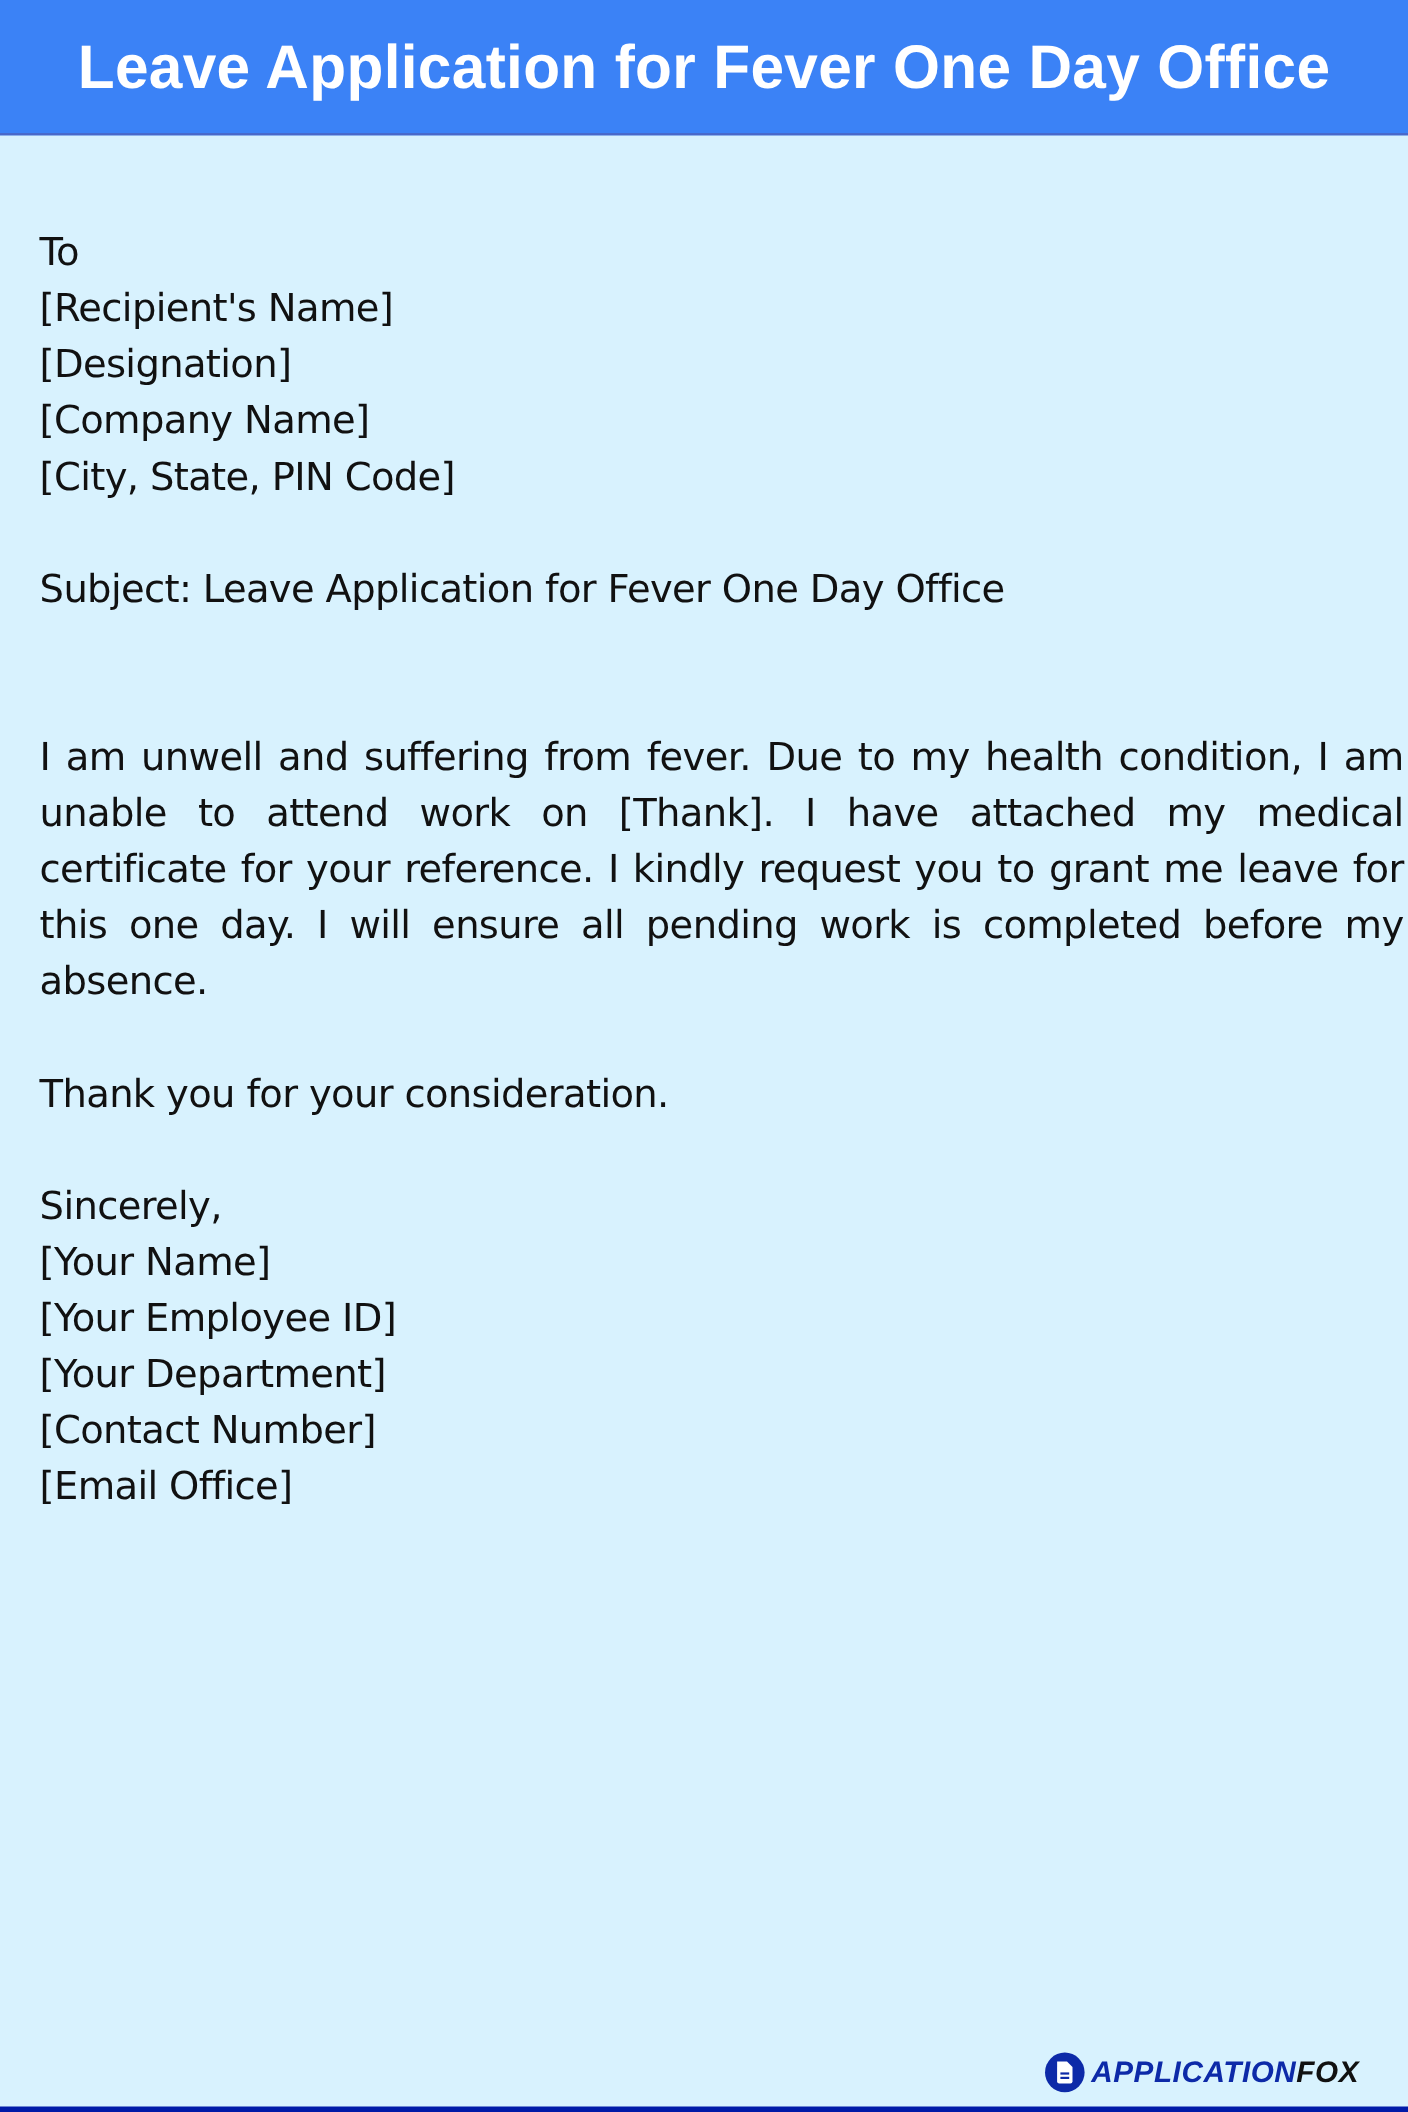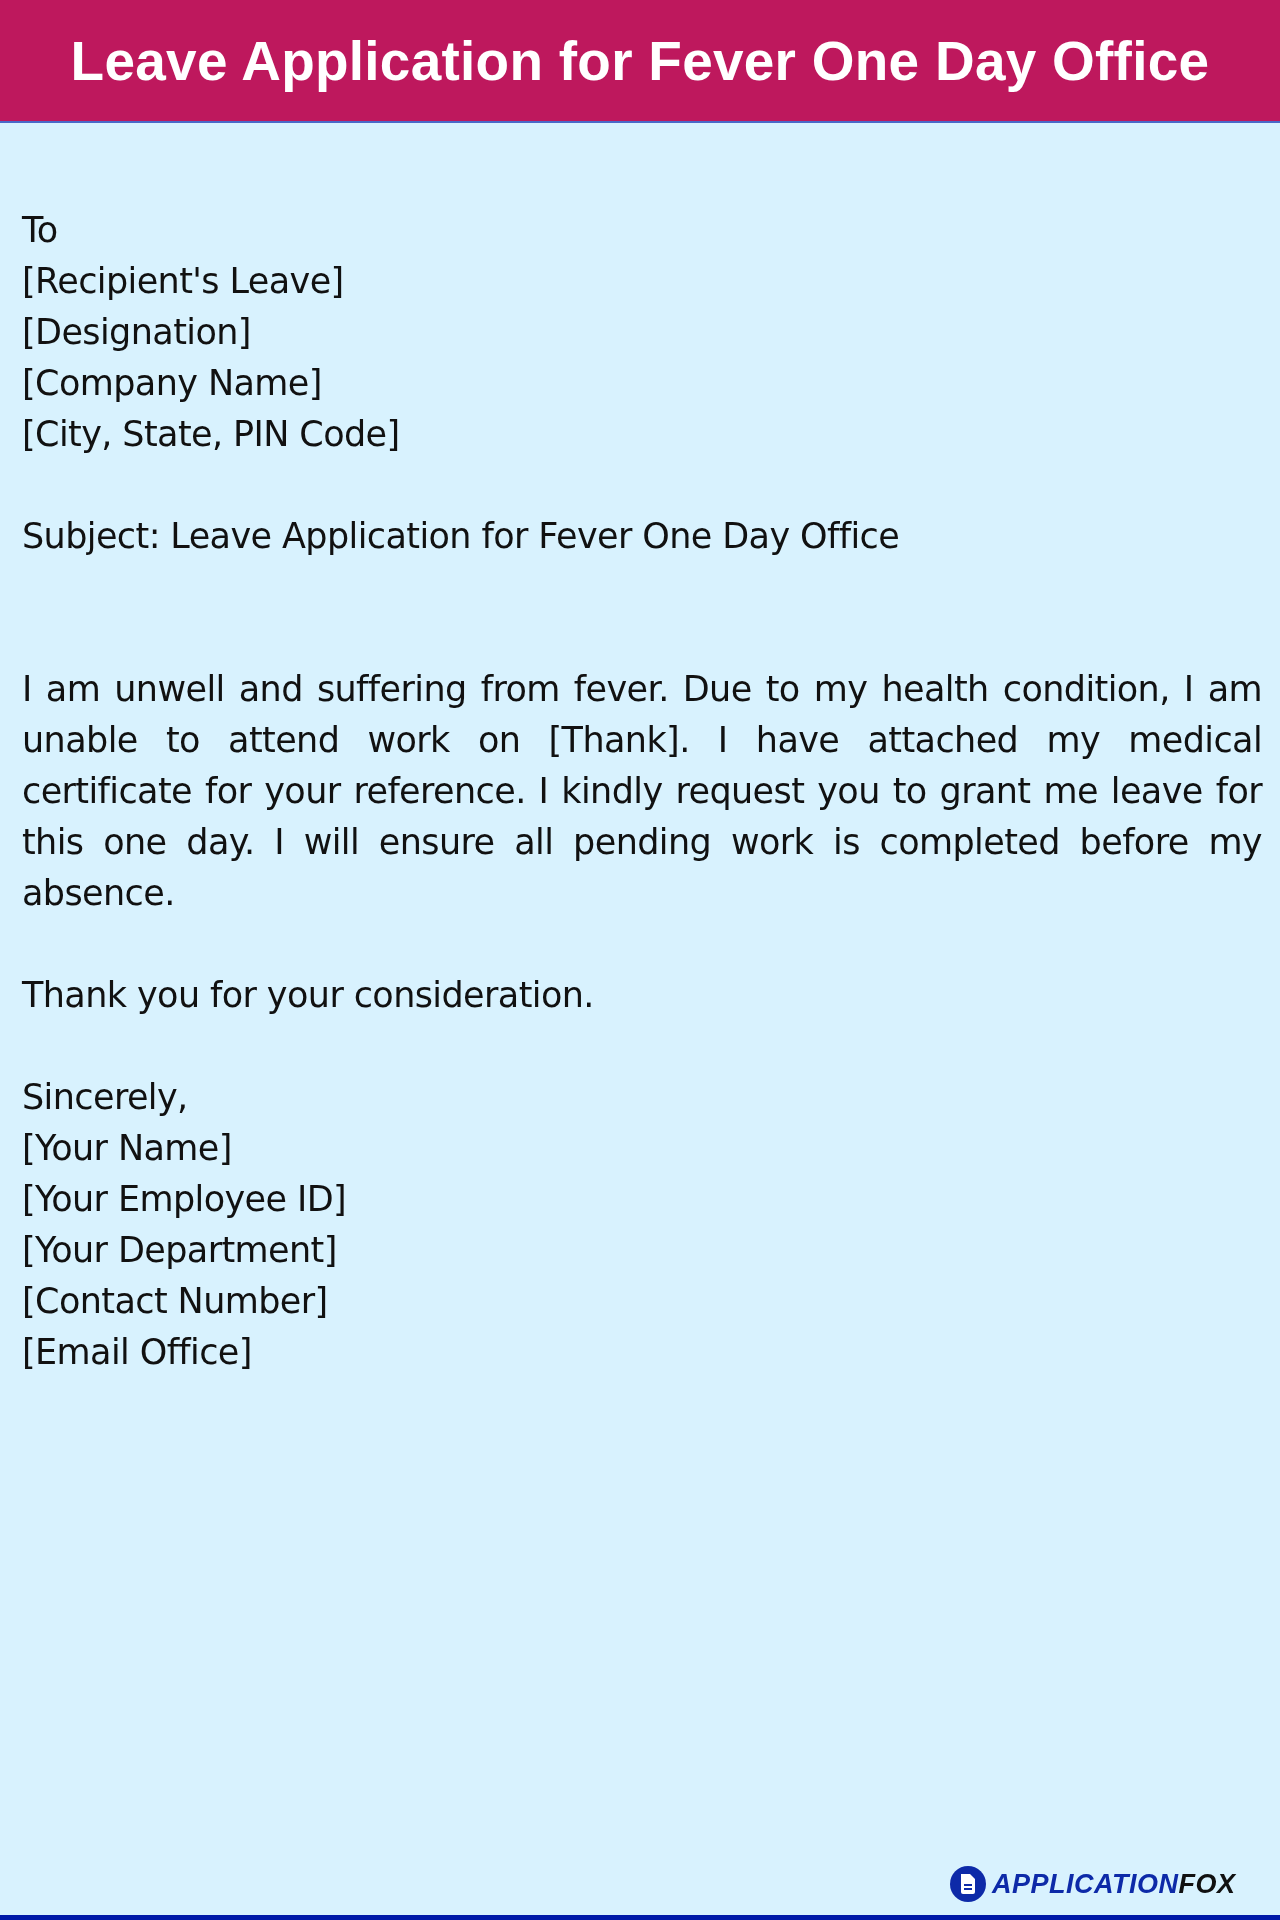--- a/index.html
+++ b/index.html
@@ -4,32 +4,32 @@
   <style>
     html, body { margin: 0; padding: 0; }
     body {
       width: 1280px; height: 1920px; position: relative; overflow: hidden;
       background: #d8f2fe;
       font-family: "DejaVu Sans", sans-serif;
       color: #111111;
     }
     .header {
       position: absolute; left: 0; top: 0; width: 1280px; height: 121px;
-      background: #be185d;
+      background: #3b82f6;
       border-bottom: 2px solid #4a68c8;
       display: flex; align-items: center; justify-content: center;
     }
     .header h1 {
       margin: 0; color: #ffffff;
       font-family: "Liberation Sans", sans-serif;
       font-weight: bold; font-size: 56px; letter-spacing: 0.3px;
       transform: scaleX(0.98);
     }
     .content {
-      position: absolute; left: 22px; top: 205px; width: 1240px;
+      position: absolute; left: 36px; top: 205px; width: 1240px;
       font-size: 35px; line-height: 51px;
       font-family: "DejaVu Sans", sans-serif;
       letter-spacing: -0.6px;
     }
     .line { display: block; white-space: nowrap; }
     .gap { height: 51px; }
     .para {
       text-align: justify; text-align-last: left;
       width: 1240px;
     }
@@ -55,21 +55,21 @@
 </head>
 <body>
 
 <div class="header">
   <h1>Leave Application for Fever One Day Office</h1>
 </div>
 
 <div class="content">
   <div>
     <span class="line">To</span>
-    <span class="line">[Recipient's Leave]</span>
+    <span class="line">[Recipient's Name]</span>
     <span class="line">[Designation]</span>
     <span class="line">[Company Name]</span>
     <span class="line">[City, State, PIN Code]</span>
   </div>
   <div class="gap"></div>
   <span class="line">Subject: Leave Application for Fever One Day Office</span>
   <div class="gap"></div>
   <div class="gap"></div>
   <div class="para">I am unwell and suffering from fever. Due to my health condition, I am unable to attend work on [Thank]. I have attached my medical certificate for your reference. I kindly request you to grant me leave for this one day. I will ensure all pending work is completed before my absence.</div>
   <div class="gap"></div>

